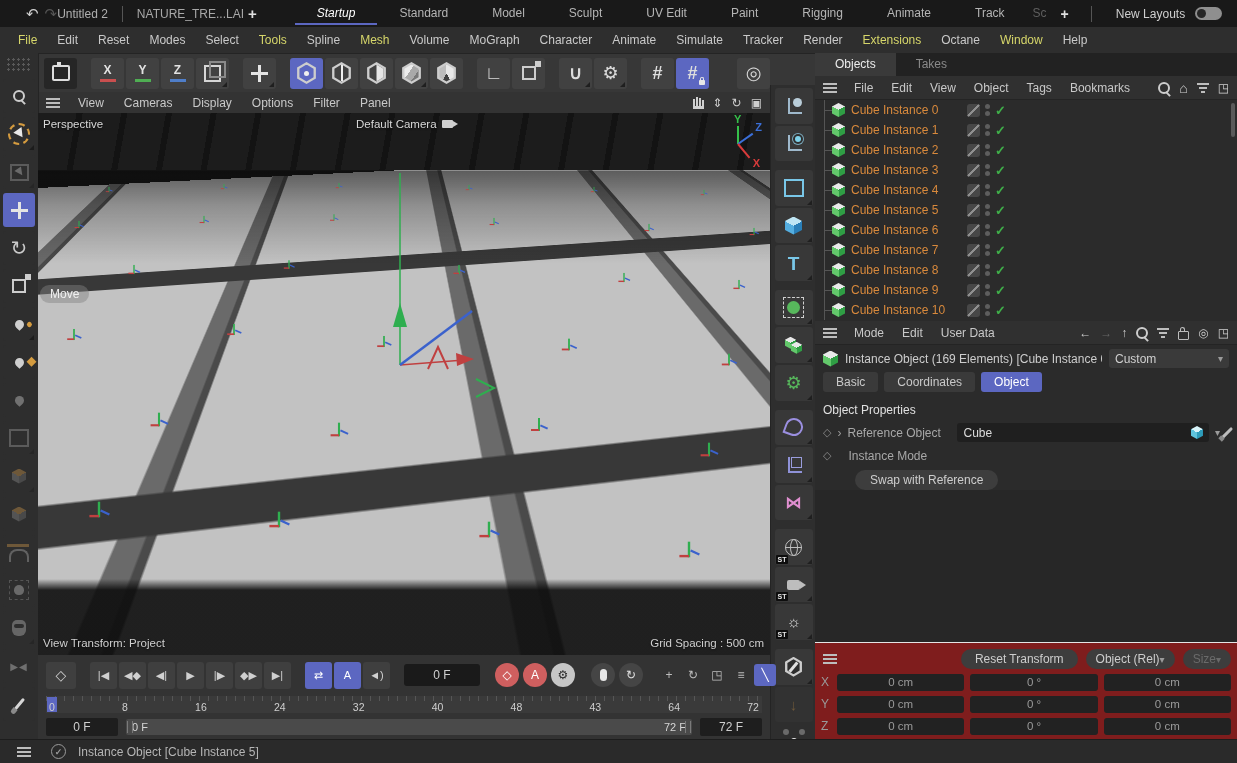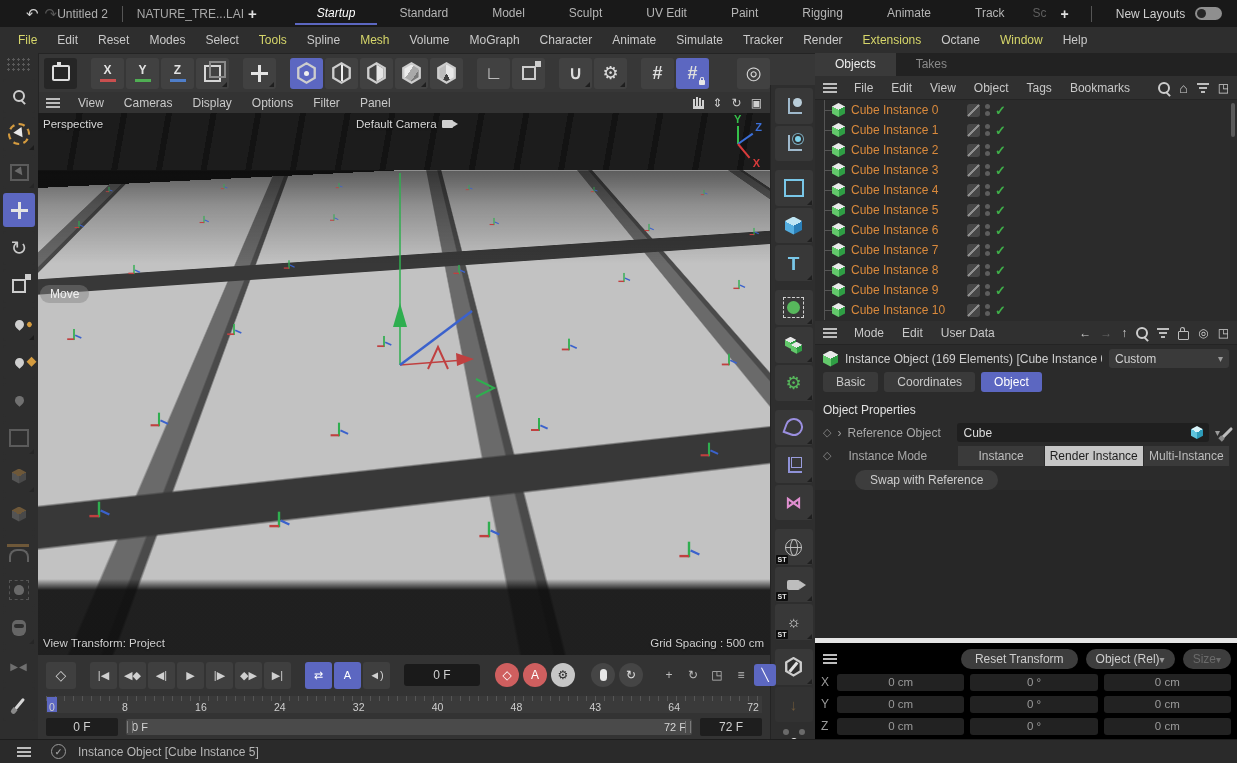--- a/index.html
+++ b/index.html
@@ -220,21 +220,21 @@
   .plab{width:104px;white-space:nowrap}
   .refbox{flex:1;height:19px;background:#1f1f1f;border-radius:3px;display:flex;align-items:center;padding:0 6px;gap:6px;color:#dcdcdc}
   .refbox .nm{flex:1}
   .i-dropper{width:3px;height:13px;background:#bdbdbd;border-radius:2px 2px 0 0;transform:rotate(45deg);position:relative}
   .i-dropper::after{content:"";position:absolute;left:-1px;bottom:-4px;width:5px;height:4px;background:#8a8a8a}
   .seg{flex:1;display:flex;gap:1px}
   .seg span{flex:1;text-align:center;background:#3a3a3a;color:#bdbdbd;padding:3px 0;white-space:nowrap}
   .seg span:nth-of-type(2){background:#c6c6c6;color:#1d1d1d;flex:1.15}
   .pillbtn{display:inline-block;background:#3d3d3d;border-radius:10px;padding:3px 15px;color:#cdcdcd;margin:3px 0 0 40px}
   .rfill{flex:1;background:#272727}
-  .coords{flex:none;height:93px;background:#000000;border-top:5px solid #e5e5e5;padding:4px 6px 0}
+  .coords{flex:none;height:93px;background:#7f1d1d;border-top:1px solid #e5e5e5;padding:4px 6px 0}
   .crow-h{display:flex;align-items:center;gap:8px;height:24px}
   .crow-h .hamb{margin:0 2px}
   .rstbtn{margin-left:auto;background:#3d3d3d;border-radius:10px;padding:3px 14px;color:#cdcdcd}
   .dd2{background:#3d3d3d;border-radius:10px;padding:3px 10px;color:#cdcdcd;display:flex;align-items:center}
   .dd2.dim{color:#6a6a6a}
   .crow{display:flex;align-items:center;gap:6px;height:22px}
   .crow .ax{width:10px;color:#9a9a9a}
   .cfield{flex:1;height:17px;background:#222;border-radius:3px;color:#9a9a9a;display:flex;align-items:center;justify-content:center;font-size:11.5px}
 
   
@@ -820,26 +820,20 @@
         <span class="refbox">
           <span class="nm">Cube</span>
           <i class="isoc cyan"></i>
         </span>
         <span class="car" style="color:#9a9a9a;font-size:10px">▾</span>
         <i class="i-dropper"></i>
       </div>
       <div class="prow">
         <span class="dia">◇</span>
         <span class="plab" style="margin-left:11px">Instance Mode</span>
-        <span class="seg">
-
-        <span>Instance</span>
-            <span>Render Instance</span>
-            <span>Multi-Instance</span>
-          </span>
       </div>
       <span class="pillbtn">Swap with Reference</span>
     </div>
 
     <div class="rfill"></div>
 
     <div class="coords">
       <div class="crow-h">
         <i class="hamb"></i>
         <span class="rstbtn">Reset Transform</span>

